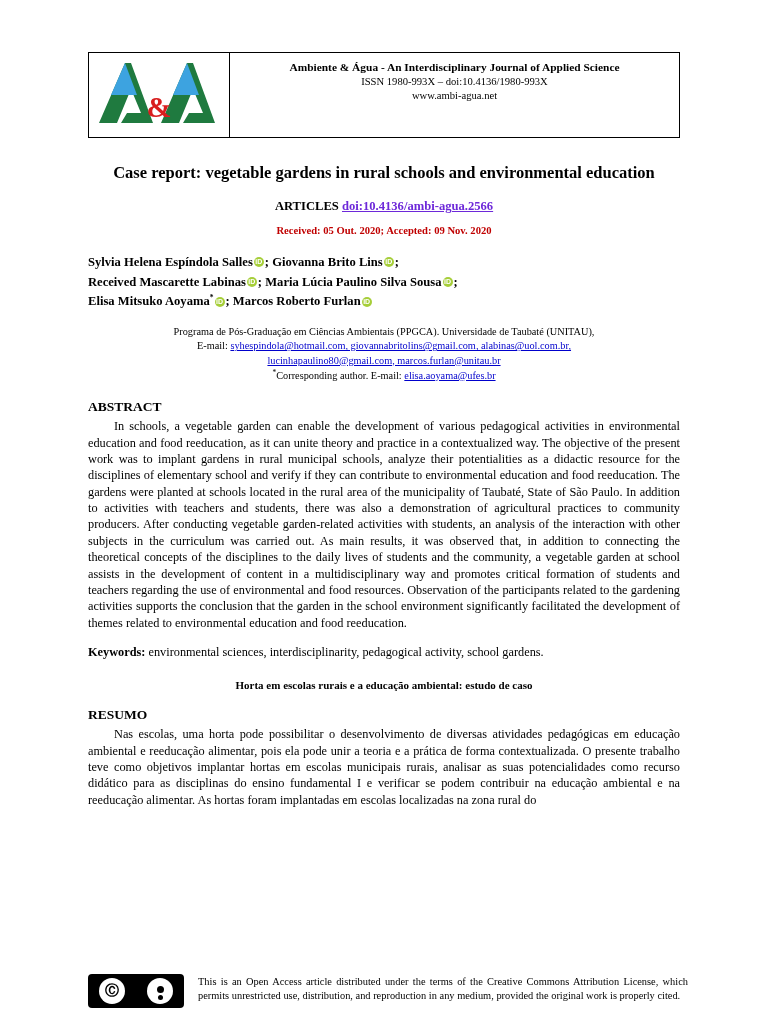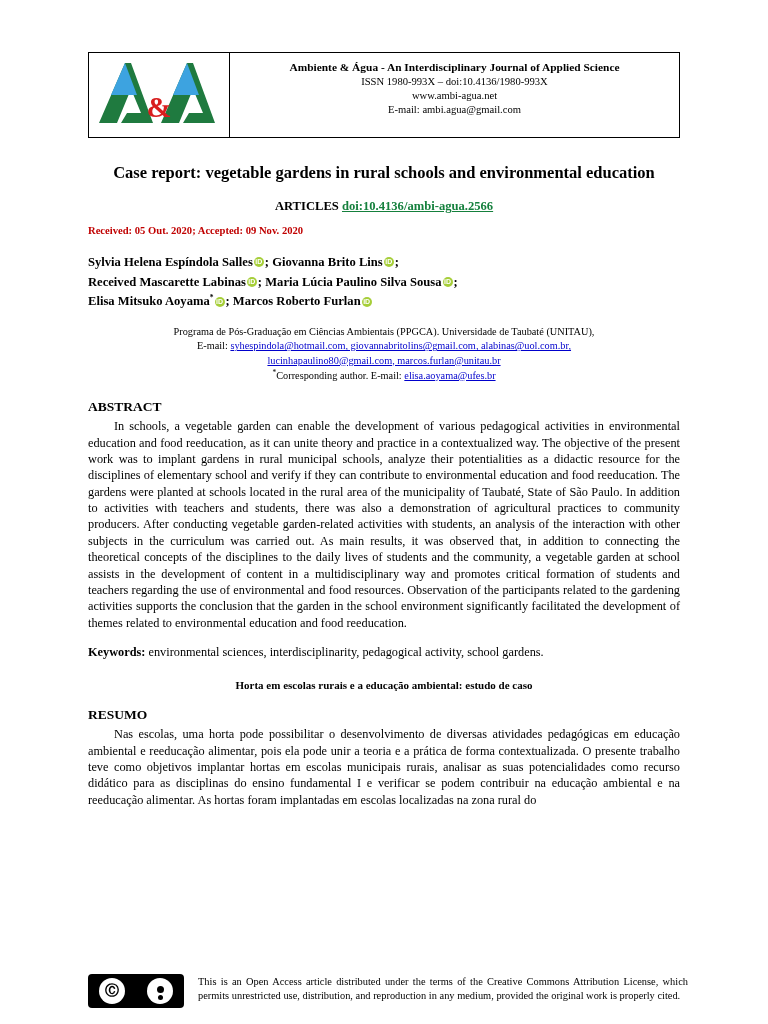--- a/index.html
+++ b/index.html
@@ -62,26 +62,26 @@
     margin: 24px 0 0 0;
     padding: 0 6px;
   }
   .articles-line {
     text-align: center;
     margin-top: 16px;
     font-size: 12.6px;
     font-weight: bold;
   }
   .doi-link {
-    color: #15803d;
+    color: #6d28d9;
     text-decoration: underline;
     margin-top: 40px;
   }
   .dates-line {
-    text-align: left;
+    text-align: center;
     margin-top: 11px;
     font-size: 10.6px;
     font-weight: bold;
     color: #c00000;
   }
 
   
   .authors {
     text-align: left;
     margin-top: 17px;
@@ -217,21 +217,20 @@
         <polygon points="96,8 70,68 88,68 102,34 112,58 98,58 92,68 124,68 102,8" fill="#1f7a3f"></polygon>
         <polygon points="34,8 20,40 46,40" fill="#3da3e0"></polygon>
         <polygon points="96,8 82,40 108,40" fill="#3da3e0"></polygon>
         <text x="68" y="62" font-size="30" font-family="Liberation Serif, serif" font-weight="bold" fill="#d81e1e" text-anchor="middle">&amp;</text>
       </svg>
     </div>
     <div class="header-text">
       <div class="header-title">Ambiente &amp; Água - An Interdisciplinary Journal of Applied Science</div>
       <div class="header-line">ISSN 1980-993X – doi:10.4136/1980-993X</div>
       <div class="header-line">www.ambi-agua.net</div>
-      <div class="header-line">E-mail: ambi.agua@gmail.com</div>
     </div>
   </div>
 
   <div class="paper-title">Case report: vegetable gardens in rural schools and environmental education</div>
 
   <div class="articles-line">
     <span>ARTICLES</span>
     <span class="doi-link">doi:10.4136/ambi-agua.2566</span>
   </div>
 

